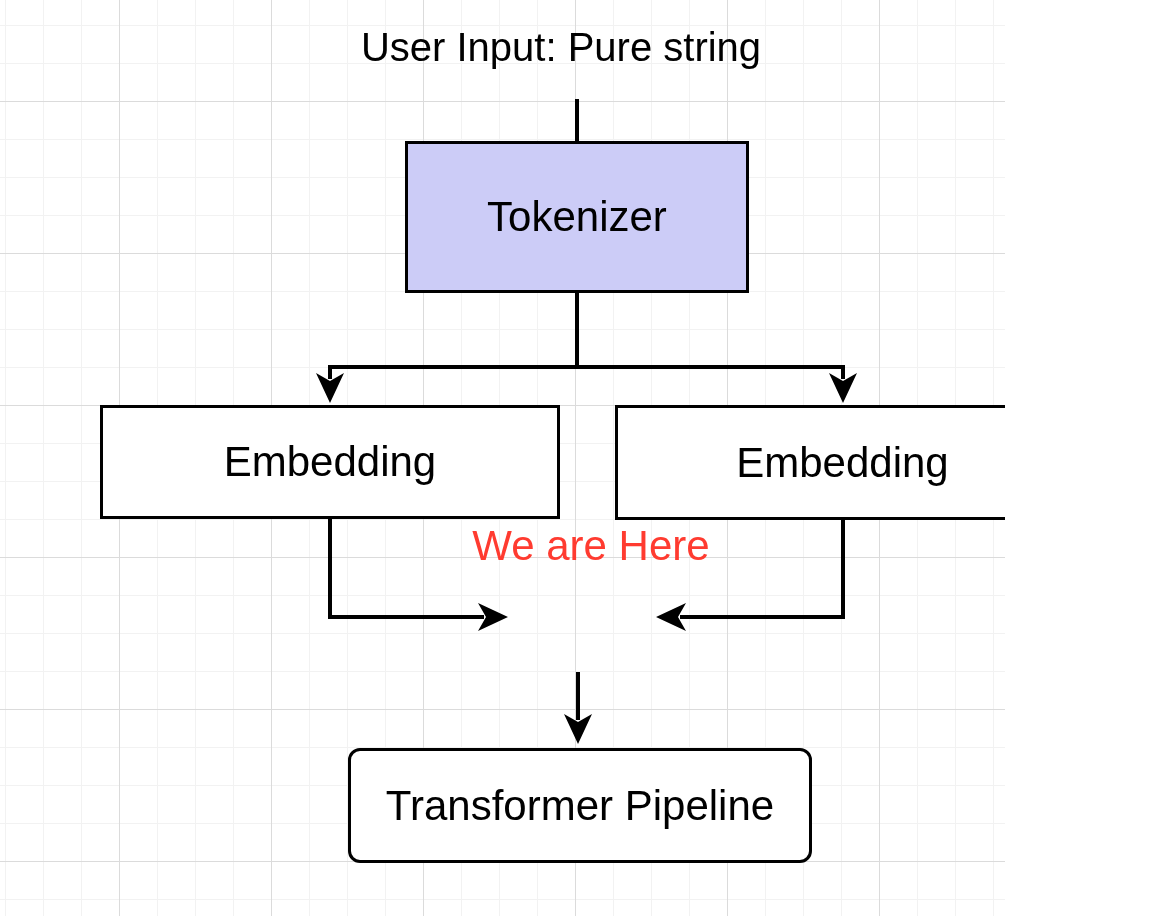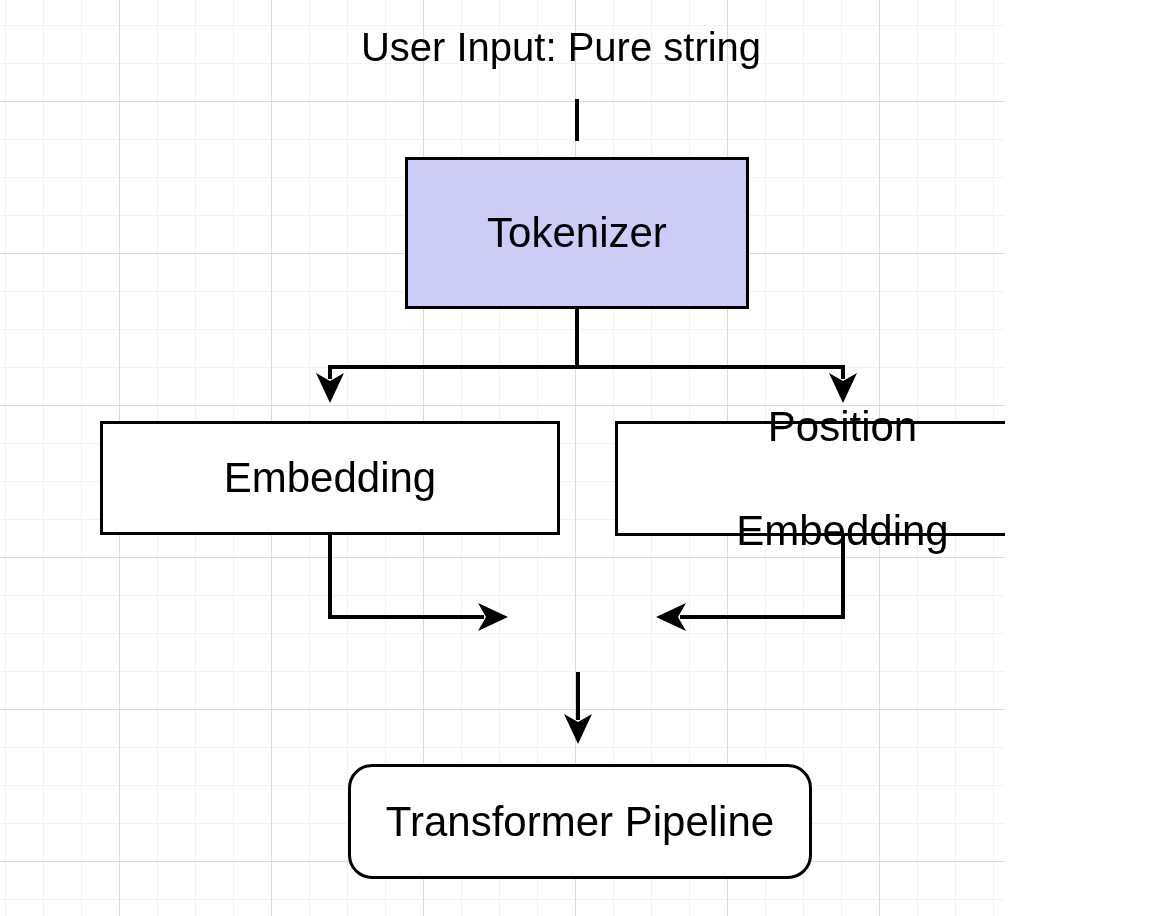--- a/index.html
+++ b/index.html
@@ -30,27 +30,26 @@
   .edge-arrow { fill: #000; stroke: none; }
   .node {
     position: absolute;
     display: flex; align-items: center; justify-content: center;
     box-sizing: border-box;
     border: 3px solid #000;
     background: #ffffff;
     font-size: 42px; line-height: 52px;
     text-align: center;
     white-space: pre-line;
-    margin-top: 16px;
   }
   .node-tokenizer { left: 405px; top: 141px; width: 344px; height: 152px; background: #CCCCF7; }
   .node-embedding { left: 100px; top: 405px; width: 460px; height: 114px; }
   .node-position-embedding { left: 615px; top: 405px; width: 455px; height: 115px; }
   .node-add { left: 511px; top: 558px; width: 143px; height: 114px; border-radius: 50%; }
-  .node-pipeline { left: 348px; top: 748px; width: 464px; height: 115px; border-radius: 24px; }
+  .node-pipeline { left: 348px; top: 748px; width: 464px; height: 115px; border-radius: 12px; }
   .free-label {
     position: absolute;
     text-align: center;
   }
   .title-label { left: 261px; top: 24px; width: 600px; font-size: 40px; line-height: 46px; }
   .annotation-label { left: 441px; top: 524px; width: 300px; font-size: 42px; line-height: 44px; color: #FF3B30; }
   .stacked span { display: block; }
 </style>
 </head>
 <body>
@@ -81,24 +80,24 @@
   <div class="node node-tokenizer">
     <span>Tokenizer</span>
   </div>
 
   <div class="node node-embedding">
     <span>Embedding</span>
   </div>
 
   <div class="node node-position-embedding stacked">
     <div>
-      <span>Position</span>
       <span>Embedding</span>
     </div>
   </div>
 
+  <div class="free-label annotation-label">We are Here</div>
 
 
   <div class="node node-pipeline">
     <span>Transformer Pipeline</span>
   </div>
 
 </div>
 
 </body></html>

